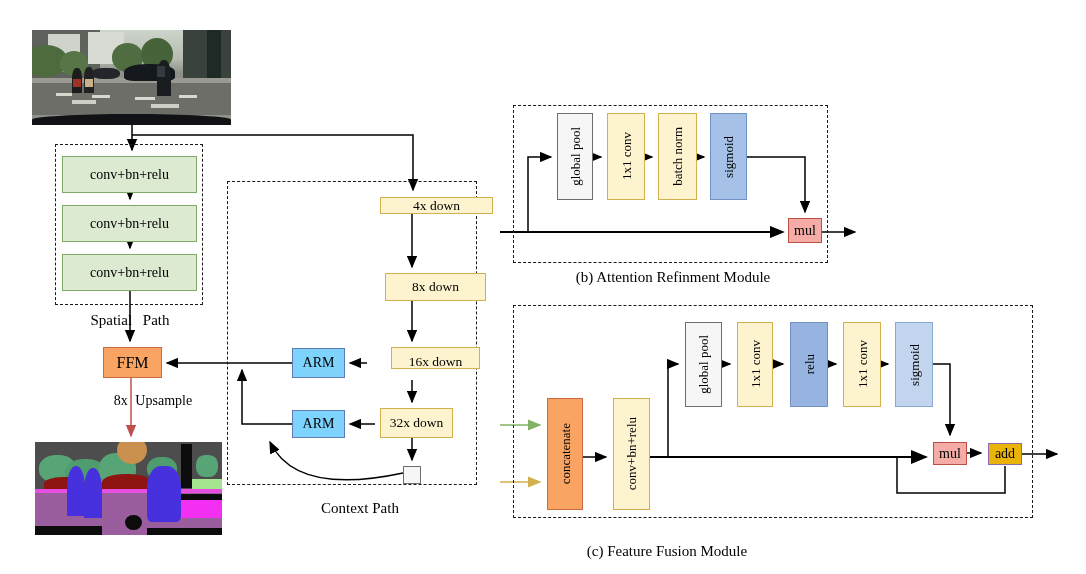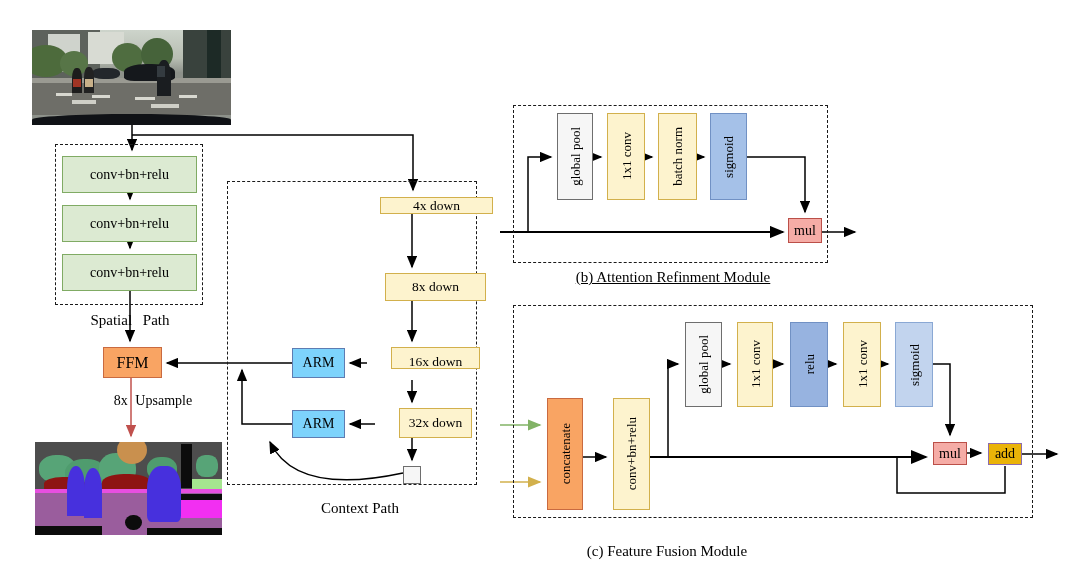--- a/index.html
+++ b/index.html
@@ -162,21 +162,21 @@
   <div class="dashed" style="left:227px;top:181px;width:250px;height:304px;"></div>
   <div class="box yellow" style="left:356px;top:197px;width:113px;height:17px;">
       <span>4x down</span>
     </div>
   <div class="box yellow" style="left:361px;top:273px;width:101px;height:28px;">
       <span>8x down</span>
     </div>
   <div class="box yellow" style="left:367px;top:347px;width:89px;height:22px;align-items:flex-end;">
       <span>16x down</span>
     </div>
-  <div class="box yellow" style="left:375px;top:408px;width:73px;height:30px;">
+  <div class="box yellow" style="left:356px;top:408px;width:73px;height:30px;">
       <span>32x down</span>
     </div>
   <div class="box blue" style="left:292px;top:348px;width:53px;height:30px;">
       <span>ARM</span>
     </div>
   <div class="box blue" style="left:292px;top:410px;width:53px;height:28px;">
       <span>ARM</span>
     </div>
   <div class="box grayb" style="left:403px;top:466px;width:18px;height:18px;"></div>
   <div class="lbl" style="left:280px;top:500px;width:160px;">Context Path</div>
@@ -190,21 +190,21 @@
     </div>
   <div class="box yv" style="left:658px;top:113px;width:39px;height:87px;">
       <span class="vtext">batch norm</span>
     </div>
   <div class="box bluemed" style="left:710px;top:113px;width:37px;height:87px;">
       <span class="vtext">sigmoid</span>
     </div>
   <div class="box redb" style="left:788px;top:218px;width:34px;height:25px;">
       <span>mul</span>
     </div>
-  <div class="cap" style="left:523px;top:269px;width:300px;text-decoration:underline;">(b) Attention Refinment Module</div>
+  <div class="cap" style="left:523px;top:269px;width:300px;">(b) Attention Refinment Module</div>
 
   <div class="dashed" style="left:513px;top:305px;width:520px;height:213px;"></div>
   <div class="box orange" style="left:547px;top:398px;width:36px;height:112px;font-size:13px;">
       <span class="vtext">concatenate</span>
     </div>
   <div class="box yv" style="left:613px;top:398px;width:37px;height:112px;">
       <span class="vtext">conv+bn+relu</span>
     </div>
   <div class="box grayb" style="left:685px;top:322px;width:37px;height:85px;">
       <span class="vtext">global pool</span>

